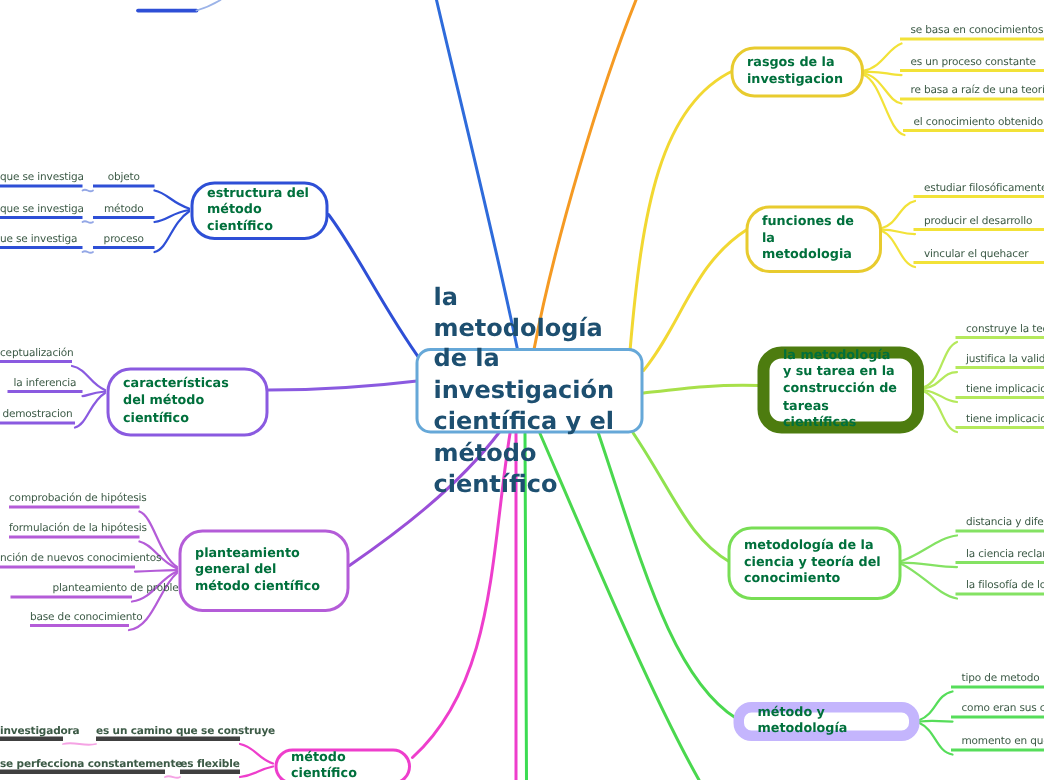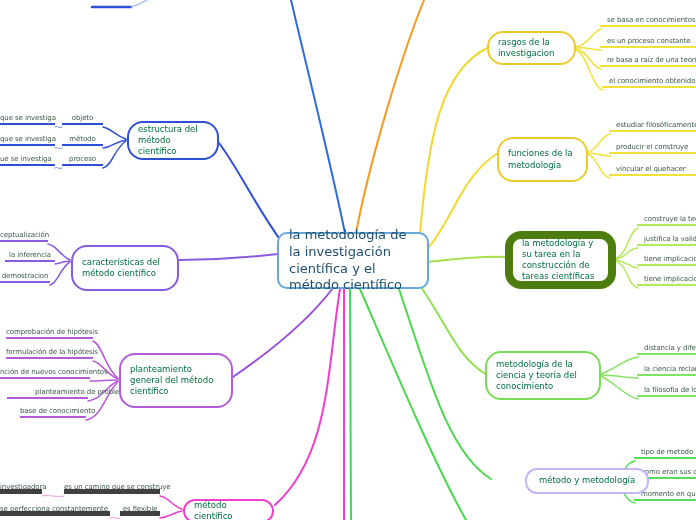--- a/index.html
+++ b/index.html
@@ -5,51 +5,51 @@
   html,body{margin:0;padding:0;}
   body{
     width:696px;height:520px;position:relative;overflow:hidden;background:#ffffff;
     font-family:"DejaVu Sans","Liberation Sans",sans-serif;
   }
   #lines{position:absolute;left:0;top:0;z-index:0;}
   .bubble{
     position:absolute;z-index:2;background:#ffffff;
     display:flex;align-items:center;justify-content:center;
     padding:3px 9px;box-sizing:border-box;
-    font-weight:normal;font-size:8.5px;line-height:1.3;color:#00703c;
+    font-weight:bold;font-size:8.5px;line-height:1.3;color:#00703c;
     border-radius:16px;
   }
   .bubble-center{
-    font-size:13px;color:#1d4f70;border:2px solid #66a8d8;border-radius:10px;
+    font-size:16px;color:#1d4f70;border:2px solid #66a8d8;border-radius:10px;
     padding:20px 10px;
   }
   .b-yellow{border:2px solid #e8cb2e;}
   .b-chartreuse{border:8px solid #4d7c0f;}
   .b-lightgreen{border:2px solid #78de55;}
-  .b-green{border:2px solid #c4b5fd;margin-left:36px;}
+  .b-green{border:7px solid #c4b5fd;}
   .b-blue{border:2px solid #2e4fd6;}
   .b-violet{border:2px solid #8a5ae0;}
   .b-orchid{border:2px solid #b45cd8;}
   .b-magenta{border:2px solid #ee3ecc;}
   .leaf{
     position:absolute;z-index:1;font-size:7px;line-height:11px;height:12px;
     white-space:nowrap;color:#3c5a46;letter-spacing:-0.1px;
     padding:0;box-sizing:border-box;
   }
   .leaf-r{padding-left:7px;text-align:left;right:0;}
   .leaf-l{text-align:center;}
   .leaf-l2{text-align:right;padding-right:5px;}
   .ul-yellow{border-bottom:2px solid #f2e238;}
   .ul-chartreuse{border-bottom:2px solid #b5e95c;}
   .ul-lightgreen{border-bottom:2px solid #84e263;}
   .ul-green{border-bottom:2px solid #56dd5a;}
   .ul-blue{border-bottom:2px solid #2e4fd6;}
   .ul-violet{border-bottom:2px solid #8a5ae0;}
   .ul-orchid{border-bottom:2px solid #b45cd8;}
-  .ul-magenta{border-bottom:5px solid #404040;}
+  .ul-magenta{border-bottom:3px solid #404040;font-weight:bold;}
 </style>
 </head>
 <body>
 
 <svg id="lines" width="696" height="520" viewBox="0 0 696 520">
   <g fill="none" stroke-linecap="round">
 
     <path d="M345,233 C330,160 305,60 291,0" stroke="#2e6bdb" stroke-width="2"></path>
     <path d="M356,233 C370,160 400,60 424,0" stroke="#f59a23" stroke-width="2"></path>
     <path d="M360,289 C395,370 435,465 466,520" stroke="#4ad84e" stroke-width="2"></path>
@@ -169,21 +169,21 @@
 <div class="bubble b-magenta" style="left:183px;top:499px;width:91px;height:24px;border-radius:12px;">
   <span>método científico</span>
 </div>
 
 <div class="leaf leaf-r ul-yellow" style="left:600px;top:15px;">se basa en conocimientos</div>
 <div class="leaf leaf-r ul-yellow" style="left:600px;top:36px;">es un proceso constante</div>
 <div class="leaf leaf-r ul-yellow" style="left:600px;top:55px;">re basa a raíz de una teoría</div>
 <div class="leaf leaf-r ul-yellow" style="left:602px;top:76px;">el conocimiento obtenido</div>
 
 <div class="leaf leaf-r ul-yellow" style="left:609px;top:120px;">estudiar filosóficamente</div>
-<div class="leaf leaf-r ul-yellow" style="left:609px;top:142px;">producir el construye</div>
+<div class="leaf leaf-r ul-yellow" style="left:609px;top:142px;">producir el desarrollo</div>
 <div class="leaf leaf-r ul-yellow" style="left:609px;top:164px;">vincular el quehacer</div>
 
 <div class="leaf leaf-r ul-chartreuse" style="left:637px;top:214px;">construye la teoría</div>
 <div class="leaf leaf-r ul-chartreuse" style="left:637px;top:234px;">justifica la validez</div>
 <div class="leaf leaf-r ul-chartreuse" style="left:637px;top:254px;">tiene implicacione</div>
 <div class="leaf leaf-r ul-chartreuse" style="left:637px;top:274px;">tiene implicacione</div>
 
 <div class="leaf leaf-r ul-lightgreen" style="left:637px;top:343px;">distancia y diferencia</div>
 <div class="leaf leaf-r ul-lightgreen" style="left:637px;top:364px;">la ciencia reclama a</div>
 <div class="leaf leaf-r ul-lightgreen" style="left:637px;top:385px;">la filosofía de los filó</div>

